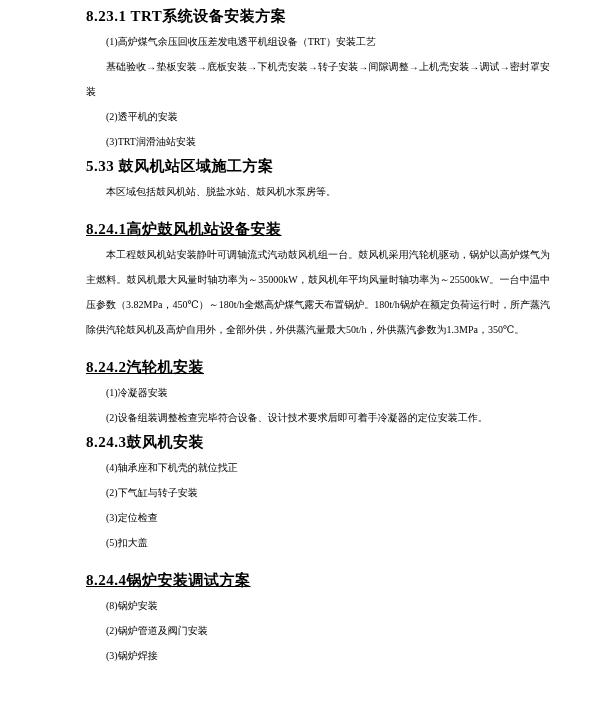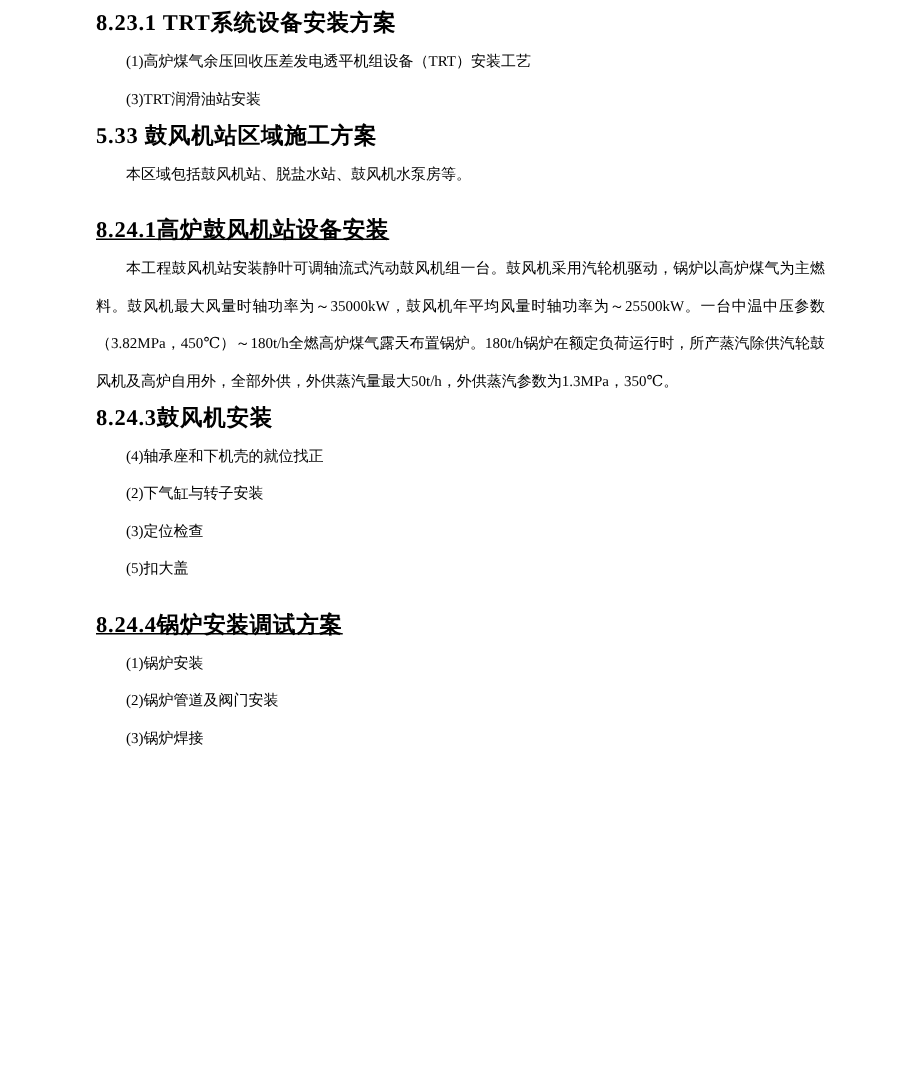--- a/index.html
+++ b/index.html
@@ -8,21 +8,21 @@
     height: 712px;
     background: #ffffff;
     color: #000000;
     font-family: "Liberation Serif", "DejaVu Serif", serif;
     overflow: hidden;
   }
   .page {
     box-sizing: border-box;
     width: 606px;
     height: 712px;
-    padding: 4px 56px 0 64px;
+    padding: 4px 56px 0 86px;
     background: #ffffff;
   }
   .page p, .page h3 {
     margin: 0;
     padding: 0;
     font-size: 10px;
     line-height: 25px;
     text-align: justify;
     word-break: break-all;
     overflow-wrap: anywhere;
@@ -37,42 +37,49 @@
   .gap-before { margin-top: 13px !important; text-decoration: underline; }
 </style>
 </head>
 <body style="background: rgb(255, 255, 255); color: rgb(0, 0, 0);">
 
 <div class="page">
 
   <section>
     <h3>8.23.1 TRT系统设备安装方案</h3>
     <p class="ind">(1)高炉煤气余压回收压差发电透平机组设备（TRT）安装工艺</p>
+    <p class="ind">基础验收→垫板安装→底板安装→下机壳安装→转子安装→间隙调整→上机壳安装→调试→密封罩安装</p>
+    <p class="ind">(2)透平机的安装</p>
     <p class="ind">(3)TRT润滑油站安装</p>
   </section>
 
   <section>
     <h3>5.33 鼓风机站区域施工方案</h3>
     <p class="ind">本区域包括鼓风机站、脱盐水站、鼓风机水泵房等。</p>
   </section>
 
   <section>
     <h3 class="gap-before">8.24.1高炉鼓风机站设备安装</h3>
     <p class="ind">本工程鼓风机站安装静叶可调轴流式汽动鼓风机组一台。鼓风机采用汽轮机驱动，锅炉以高炉煤气为主燃料。鼓风机最大风量时轴功率为～35000kW，鼓风机年平均风量时轴功率为～25500kW。一台中温中压参数（3.82MPa，450℃）～180t/h全燃高炉煤气露天布置锅炉。180t/h锅炉在额定负荷运行时，所产蒸汽除供汽轮鼓风机及高炉自用外，全部外供，外供蒸汽量最大50t/h，外供蒸汽参数为1.3MPa，350℃。</p>
   </section>
 
+  <section>
+    <h3 class="gap-before">8.24.2汽轮机安装</h3>
+    <p class="ind">(1)冷凝器安装</p>
+    <p class="ind">(2)设备组装调整检查完毕符合设备、设计技术要求后即可着手冷凝器的定位安装工作。</p>
+  </section>
 
   <section>
     <h3>8.24.3鼓风机安装</h3>
     <p class="ind">(4)轴承座和下机壳的就位找正</p>
     <p class="ind">(2)下气缸与转子安装</p>
     <p class="ind">(3)定位检查</p>
     <p class="ind">(5)扣大盖</p>
   </section>
 
   <section>
     <h3 class="gap-before">8.24.4锅炉安装调试方案</h3>
-    <p class="ind">(1)锅炉安装</p>
+    <p class="ind">(8)锅炉安装</p>
     <p class="ind">(2)锅炉管道及阀门安装</p>
     <p class="ind">(3)锅炉焊接</p>
   </section>
 
 </div>
 
 </body></html>

